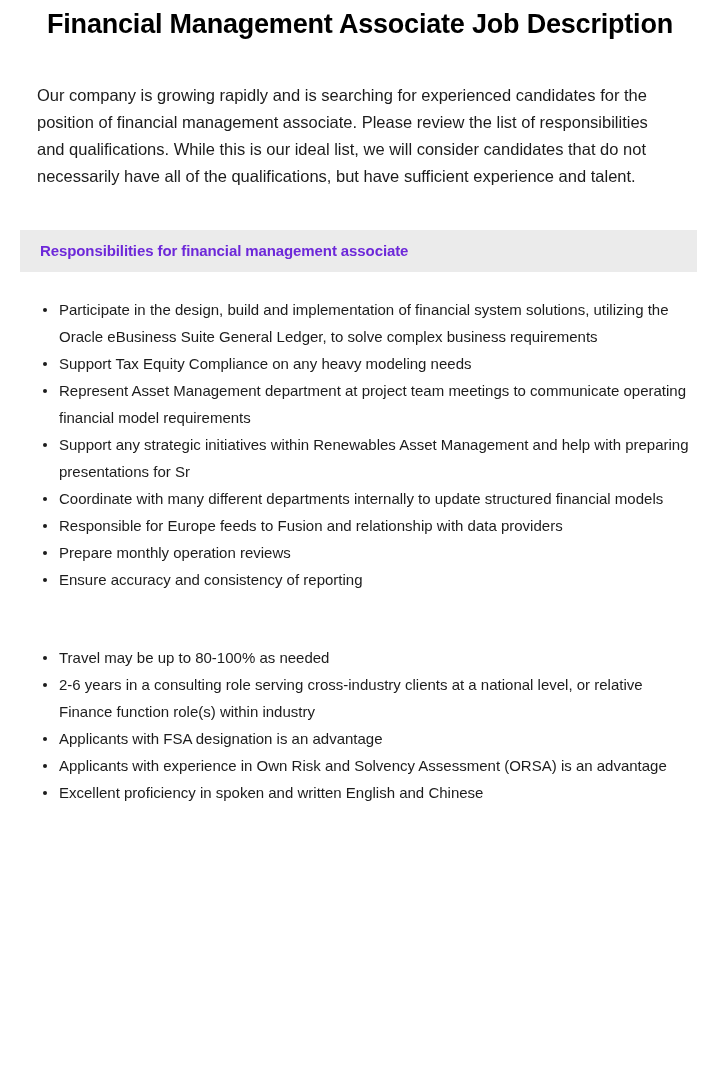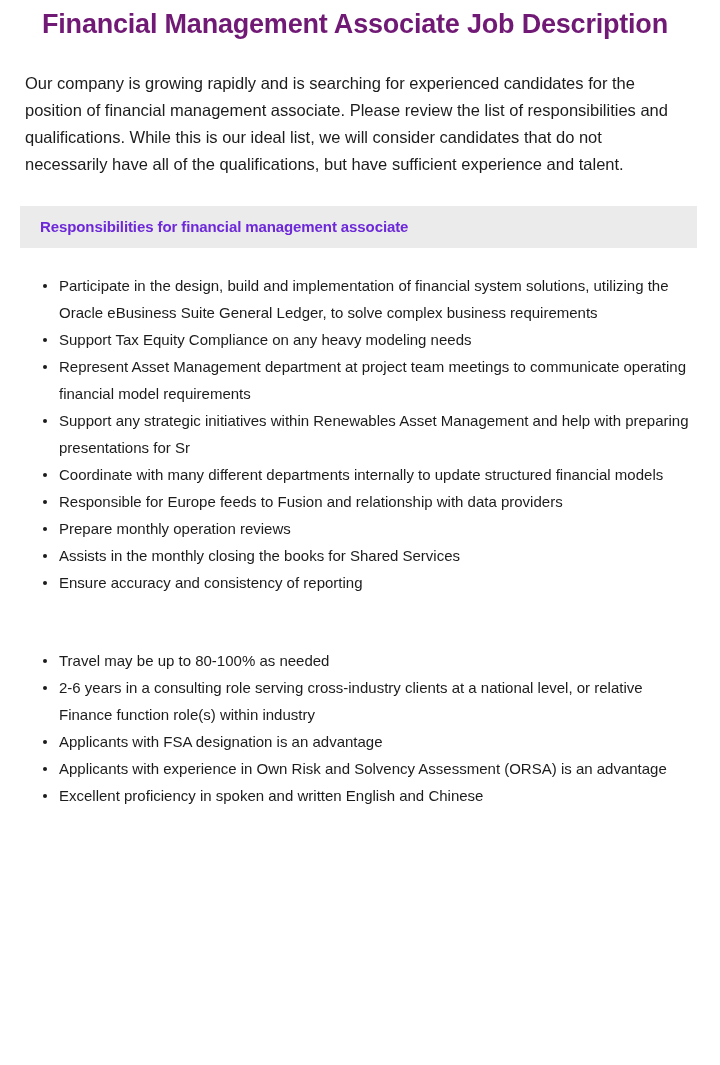--- a/index.html
+++ b/index.html
@@ -21,32 +21,33 @@
   .page {
     width: 720px;
     padding: 0;
   }
 
   
   .page-title {
     font-size: 27px;
     font-weight: 700;
     line-height: 32px;
-    color: #701a75;
+    text-align: center;
+    color: #000000;
     letter-spacing: -0.2px;
     margin: 0;
     padding: 8px 42px 0 42px;
   }
 
   
   .intro {
     font-size: 16.5px;
     line-height: 27px;
     color: #1c1c1c;
-    margin: 4px;
+    margin: 16px;
     padding: 26px 40px 0 21px;
     text-align: left;
   }
 
   
   .section {
     margin: 0;
   }
   .section-header {
     background: #ebebeb;
@@ -103,21 +104,20 @@
     <div class="section-header">Responsibilities for financial management associate</div>
     <div class="list-gap-top"></div>
     <ul class="bullets">
         <li>Participate in the design, build and implementation of financial system solutions, utilizing the Oracle eBusiness Suite General Ledger, to solve complex business requirements</li>
         <li>Support Tax Equity Compliance on any heavy modeling needs</li>
         <li>Represent Asset Management department at project team meetings to communicate operating financial model requirements</li>
         <li>Support any strategic initiatives within Renewables Asset Management and help with preparing presentations for Sr</li>
         <li>Coordinate with many different departments internally to update structured financial models</li>
         <li>Responsible for Europe feeds to Fusion and relationship with data providers</li>
         <li>Prepare monthly operation reviews</li>
-        <li>Assists in the monthly closing the books for Shared Services</li>
         <li>Ensure accuracy and consistency of reporting</li>
       </ul>
     <div class="list-gap-bottom"></div>
   </div>
 
   <div class="section">
     <div class="list-gap-top"></div>
     <ul class="bullets">
         <li>Travel may be up to 80-100% as needed</li>
         <li>2-6 years in a consulting role serving cross-industry clients at a national level, or relative Finance function role(s) within industry</li>

